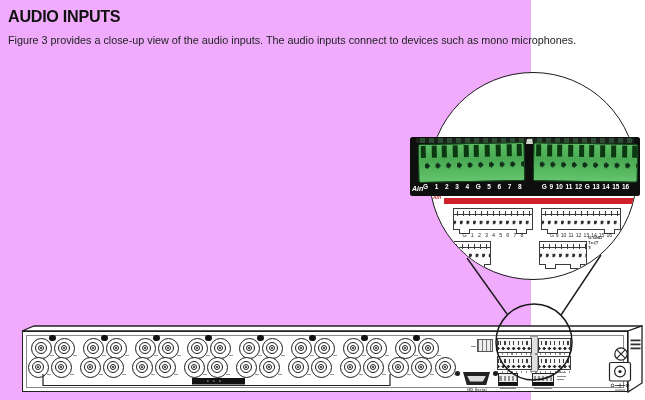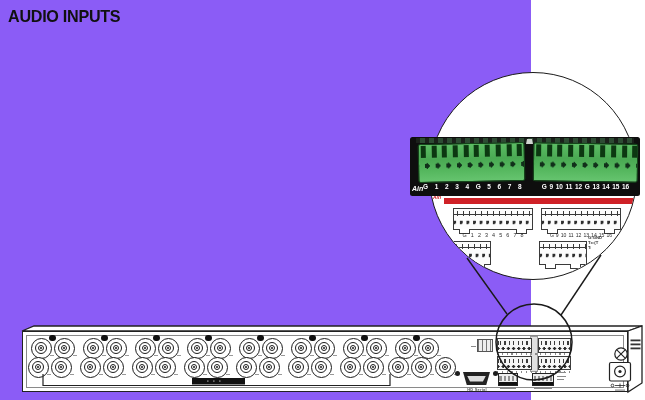--- a/index.html
+++ b/index.html
@@ -1,18 +1,18 @@
 <!DOCTYPE html>
 <html><head>
 <meta charset="utf-8">
 <style>
   *{margin:0;padding:0;box-sizing:border-box}
   html,body{width:645px;height:400px;background:#fff;overflow:hidden;
     font-family:"Liberation Sans",sans-serif;color:#1a1a1a}
-  .page{position:relative;width:531px;height:400px;background:#8b5cf6}
+  .page{position:relative;width:531px;height:400px;background:#f0abfc}
 
   
   .title{position:absolute;left:8px;top:7px;font-size:17px;font-weight:bold;
     letter-spacing:-0.3px;transform:scaleX(.95);transform-origin:left;color:#111}
   .desc{position:absolute;left:8px;top:34px;font-size:10.8px;color:#222;width:620px}
 
   
   .device{position:absolute;left:22px;top:331px;width:606px;height:61px;
     border:1.6px solid #222;background:#fff;z-index:1}
   .device-inner{position:absolute;left:3px;top:3px;right:3px;bottom:3px;
@@ -95,20 +95,21 @@
     font-style:italic;color:#fff}
 
   svg.overlay{position:absolute;left:0;top:0;z-index:2;pointer-events:none}
 </style>
 </head>
 <body>
 
 <div class="page">
 
   <h1 class="title">AUDIO INPUTS</h1>
+  <p class="desc">Figure 3 provides a close-up view of the audio inputs. The audio inputs connect to devices such as mono microphones.</p>
 
   <div class="device">
     <div class="device-inner"></div>
     <div id="bnc-layer">
         <div class="bnc" style="left: 7.5px; top: 5.5px;">
           <div class="r2">
             <div class="r3">
               <div class="r4"></div>
             </div>
           </div>

